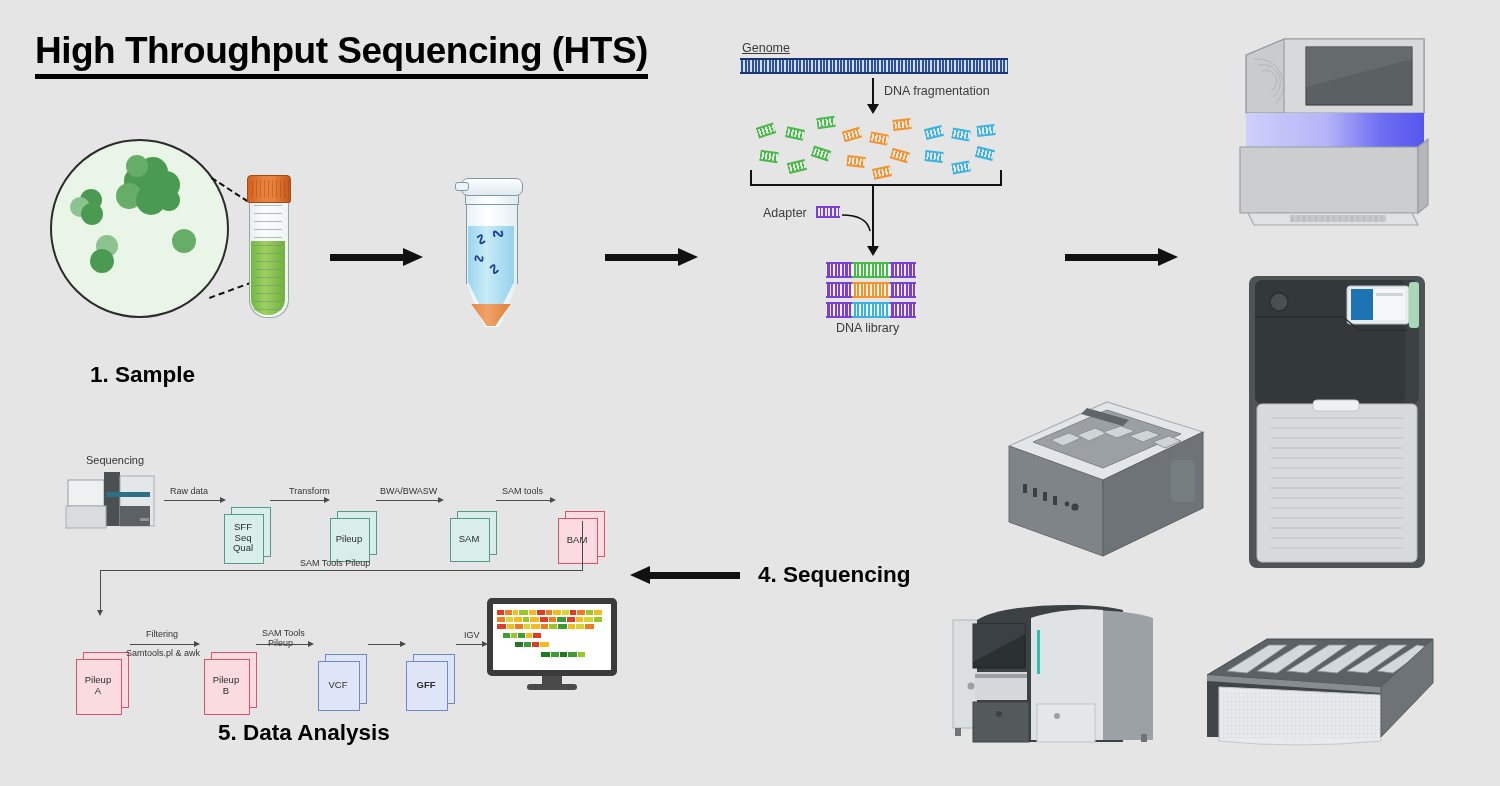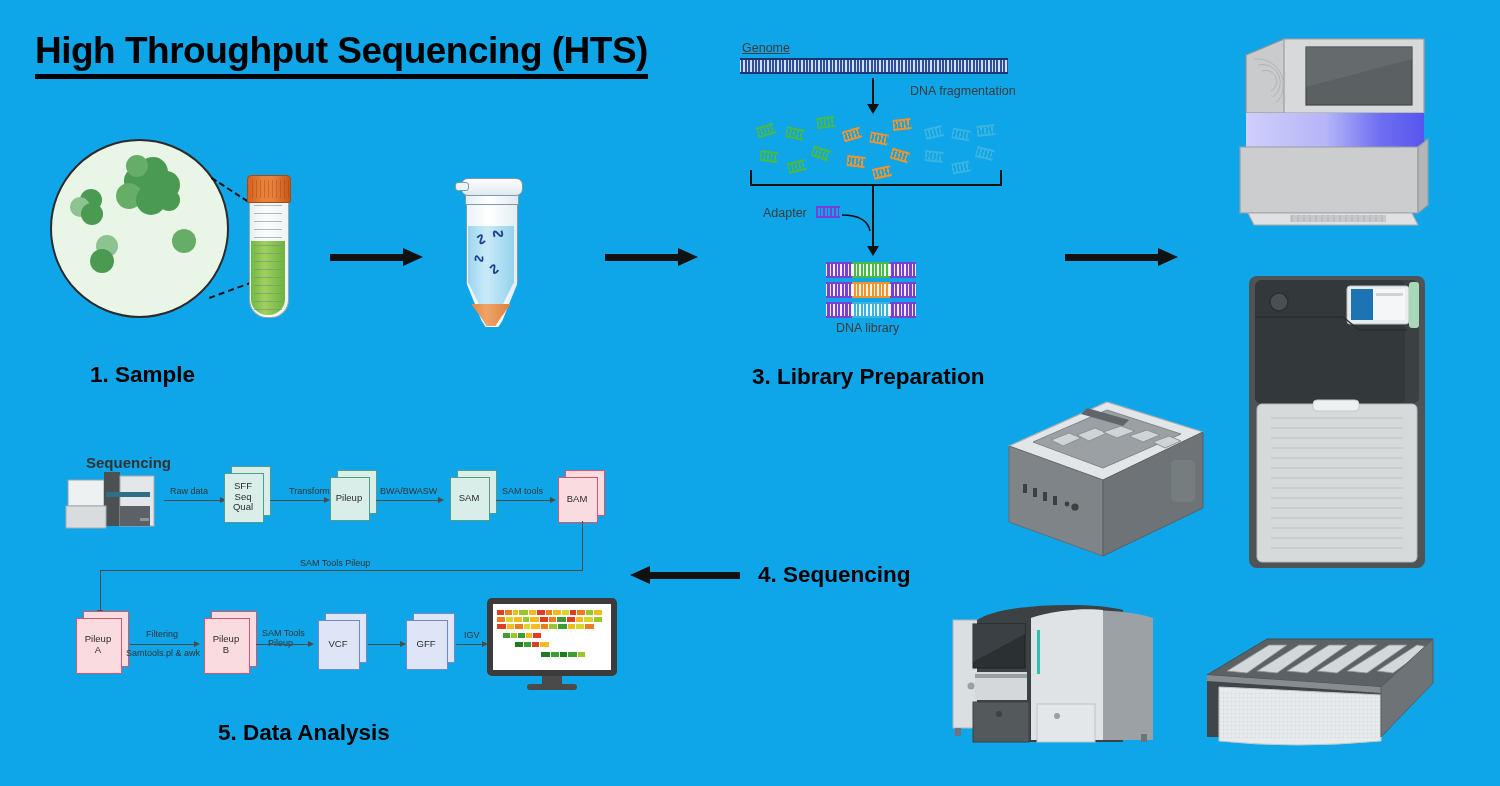--- a/index.html
+++ b/index.html
@@ -1,18 +1,18 @@
 <!DOCTYPE html>
 <html><head>
 <meta charset="utf-8">
 <style>
   html,body{margin:0;padding:0;background:#fff;}
   body{width:1500px;height:786px;position:relative;overflow:hidden;
        font-family:"Liberation Sans",sans-serif;color:#111;}
-  .canvas{position:absolute;left:0;top:0;width:1500px;height:786px;background:#0ea5e9;}
+  .canvas{position:absolute;left:0;top:0;width:1500px;height:786px;background:#e5e5e5;}
   .abs{position:absolute;}
 
   
   #title{left:35px;top:32px;font-size:37px;font-weight:bold;letter-spacing:-0.5px;
          border-bottom:5px solid #000;padding-bottom:3px;line-height:1.05;color:#000;}
 
   
   .step-label{font-size:22.5px;font-weight:bold;color:#000;white-space:nowrap;}
 
   
@@ -94,21 +94,21 @@
   .strand span{height:100%;}
   .seg{background-image:repeating-linear-gradient(90deg,rgba(255,255,255,.9) 0 1.5px,transparent 1.5px 3.6px);
        border-top:2px solid currentColor;border-bottom:2px solid currentColor;background-color:currentColor;}
 
   
   .mach{position:absolute;}
 
   
   .fnode{position:absolute;font-size:9.5px;color:#2a2a2a;text-align:center;
          display:flex;align-items:center;justify-content:center;line-height:1.15;}
-  .fstack{position:absolute;}
+  .fstack{position:absolute;margin-top:41px;}
   .fstack .sh{position:absolute;left:7px;top:-7px;width:100%;height:100%;}
   .teal{background:#d9eee8;border:1.3px solid #4f9d8a;}
   .pink{background:#fadbdf;border:1.3px solid #d9536a;}
   .blue{background:#dee5f7;border:1.3px solid #7189c9;}
   .flabel{position:absolute;font-size:9px;color:#333;white-space:nowrap;text-align:center;}
   .fline{position:absolute;background:#4a4a4a;}
   .fhead{position:absolute;width:0;height:0;border-top:3.6px solid transparent;
      border-bottom:3.6px solid transparent;border-left:6px solid #4a4a4a;}
   .fheaddn{position:absolute;width:0;height:0;border-left:3.6px solid transparent;
      border-right:3.6px solid transparent;border-top:6px solid #4a4a4a;}
@@ -187,21 +187,21 @@
 
   <div class="abs lbl" style="left:742px;top:41px;text-decoration:underline;">Genome</div>
   <div class="abs" id="genomebar">
       <div class="ticks"></div>
     </div>
 
   <div class="abs thinarrow" style="left:866px;top:78px;width:14px;height:38px;">
     <div class="s" style="left:6px;top:0;height:28px;"></div>
       <div class="h" style="left:1px;top:26px;"></div>
   </div>
-  <div class="abs lbl" style="left:884px;top:84px;margin-left:26px;">DNA fragmentation</div>
+  <div class="abs lbl" style="left:884px;top:84px;">DNA fragmentation</div>
 
   <div class="abs">
     <div class="frag" style="left:757px;top:126px;color:#49b94a;transform:rotate(-18deg);">
         <i></i>
         <b class="t"></b>
         <b class="bm"></b>
       </div>
     <div class="frag" style="left:786px;top:129px;color:#49b94a;transform:rotate(12deg);">
         <i></i>
         <b class="t"></b>
@@ -323,21 +323,20 @@
     <span class="seg" style="color:#f2942b;width:38px;"></span>
     <span class="seg" style="color:#7a3fd4;width:26px;"></span>
   </div>
   <div class="abs strand" style="left:826px;top:302px;">
     <span class="seg" style="color:#7a3fd4;width:26px;"></span>
     <span class="seg" style="color:#3bb3e0;width:38px;"></span>
     <span class="seg" style="color:#7a3fd4;width:26px;"></span>
   </div>
   <div class="abs lbl" style="left:836px;top:321px;">DNA library</div>
 
-  <div class="abs step-label" style="left:752px;top:364px;">3. Library Preparation</div>
 
   <div class="abs bigarrow right" style="left:1065px;top:248px;width:115px;">
     <div class="shaft" style="width:95px;"></div>
       <div class="head" style="left:93px;"></div>
   </div>
 
   <svg class="mach" style="left:1232px;top:25px;" width="200" height="215">
     <polygon points="14,30 52,14 192,14 192,88 52,88 14,88" fill="#c9cbcd" stroke="#8e9295" stroke-width="1.2"></polygon>
     <polygon points="52,14 192,14 192,88 52,88" fill="#d7d9db" stroke="#9a9ea1" stroke-width="1.2"></polygon>
     <rect x="74" y="22" width="106" height="58" fill="#5b6063" stroke="#45494c" stroke-width="1.2"></rect>
@@ -476,21 +475,21 @@
       </defs>
     <polygon points="186,62 238,14 238,58 186,112" fill="#6d7376" stroke="#575d60"></polygon>
   </svg>
 
   <div class="abs bigarrow left" style="left:630px;top:566px;width:110px;">
     <div class="head" style="left:0;"></div>
     <div class="shaft" style="left:18px;width:92px;"></div>
   </div>
   <div class="abs step-label" style="left:758px;top:562px;">4. Sequencing</div>
 
-  <div class="abs flabel" style="left:86px;top:454px;font-size:15px;font-weight:bold;">Sequencing</div>
+  <div class="abs flabel" style="left:86px;top:454px;font-size:11px;">Sequencing</div>
 
   <svg class="abs" style="left:62px;top:466px;" width="96" height="70">
     <rect x="6" y="14" width="36" height="26" fill="#eef1f2" stroke="#9aa0a3"></rect>
     <rect x="42" y="6" width="16" height="54" fill="#4b5053"></rect>
     <rect x="58" y="10" width="34" height="50" fill="#e4e7e9" stroke="#a9aeb1"></rect>
     <rect x="4" y="40" width="40" height="22" fill="#d9dcde" stroke="#a9aeb1"></rect>
     <rect x="44" y="26" width="44" height="5" fill="#2f6f86"></rect>
     <rect x="58" y="40" width="30" height="20" fill="#5b6164"></rect>
     <rect x="78" y="52" width="9" height="3" fill="#8d9396"></rect>
   </svg>
@@ -586,21 +585,21 @@
       <span>VCF</span>
     </div>
   </div>
 
   <div class="abs fline" style="left:368px;top:644px;width:34px;height:1.3px;"></div>
   <div class="abs fhead" style="left:400px;top:641px;"></div>
 
   <div class="abs fstack" style="left:406px;top:620px;width:40px;height:48px;">
     <div class="sh blue"></div>
     <div class="blue" style="position:absolute;left:0;top:0;width:100%;height:100%;"></div>
-    <div class="fnode" style="left:0;top:0;width:40px;height:48px;">
+    <div class="fnode" style="left:0;top:0;width:40px;height:48px;font-weight:bold;">
       <span>GFF</span>
     </div>
   </div>
 
   <div class="abs flabel" style="left:464px;top:630px;">IGV</div>
   <div class="abs fline" style="left:456px;top:644px;width:28px;height:1.3px;"></div>
   <div class="abs fhead" style="left:482px;top:641px;"></div>
 
   <div class="abs" id="monitor">
     <div class="bez"></div>

